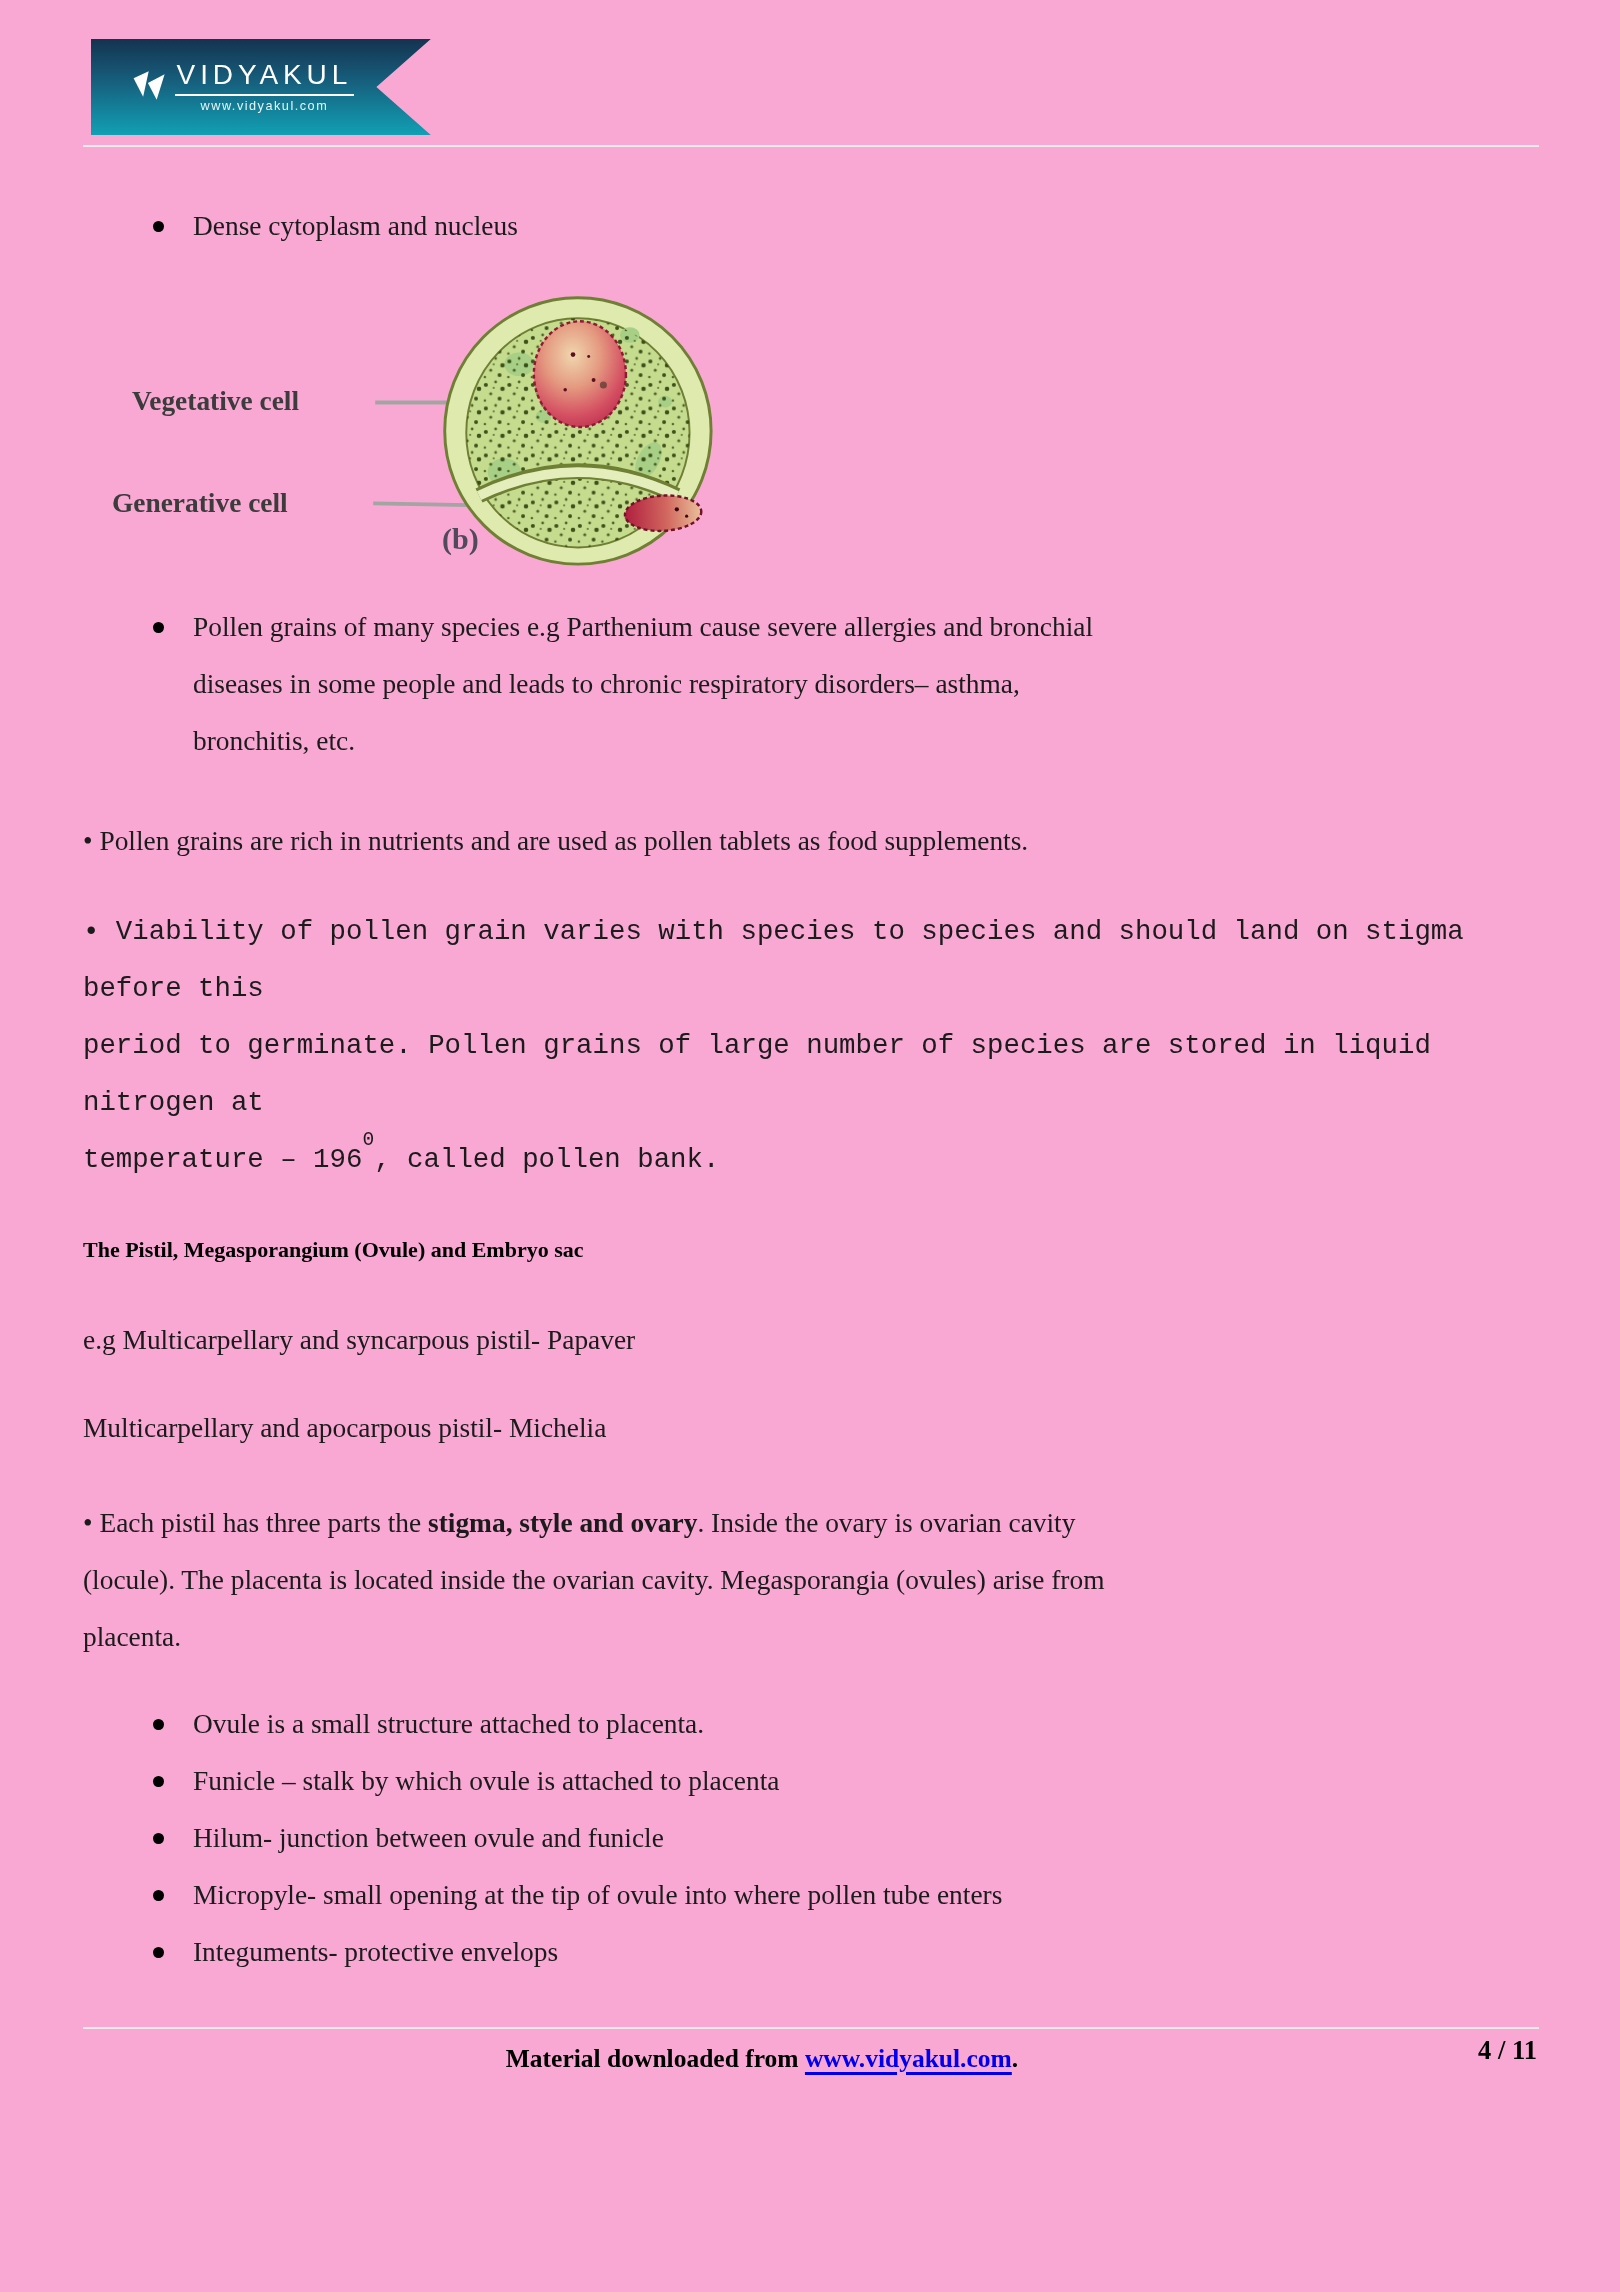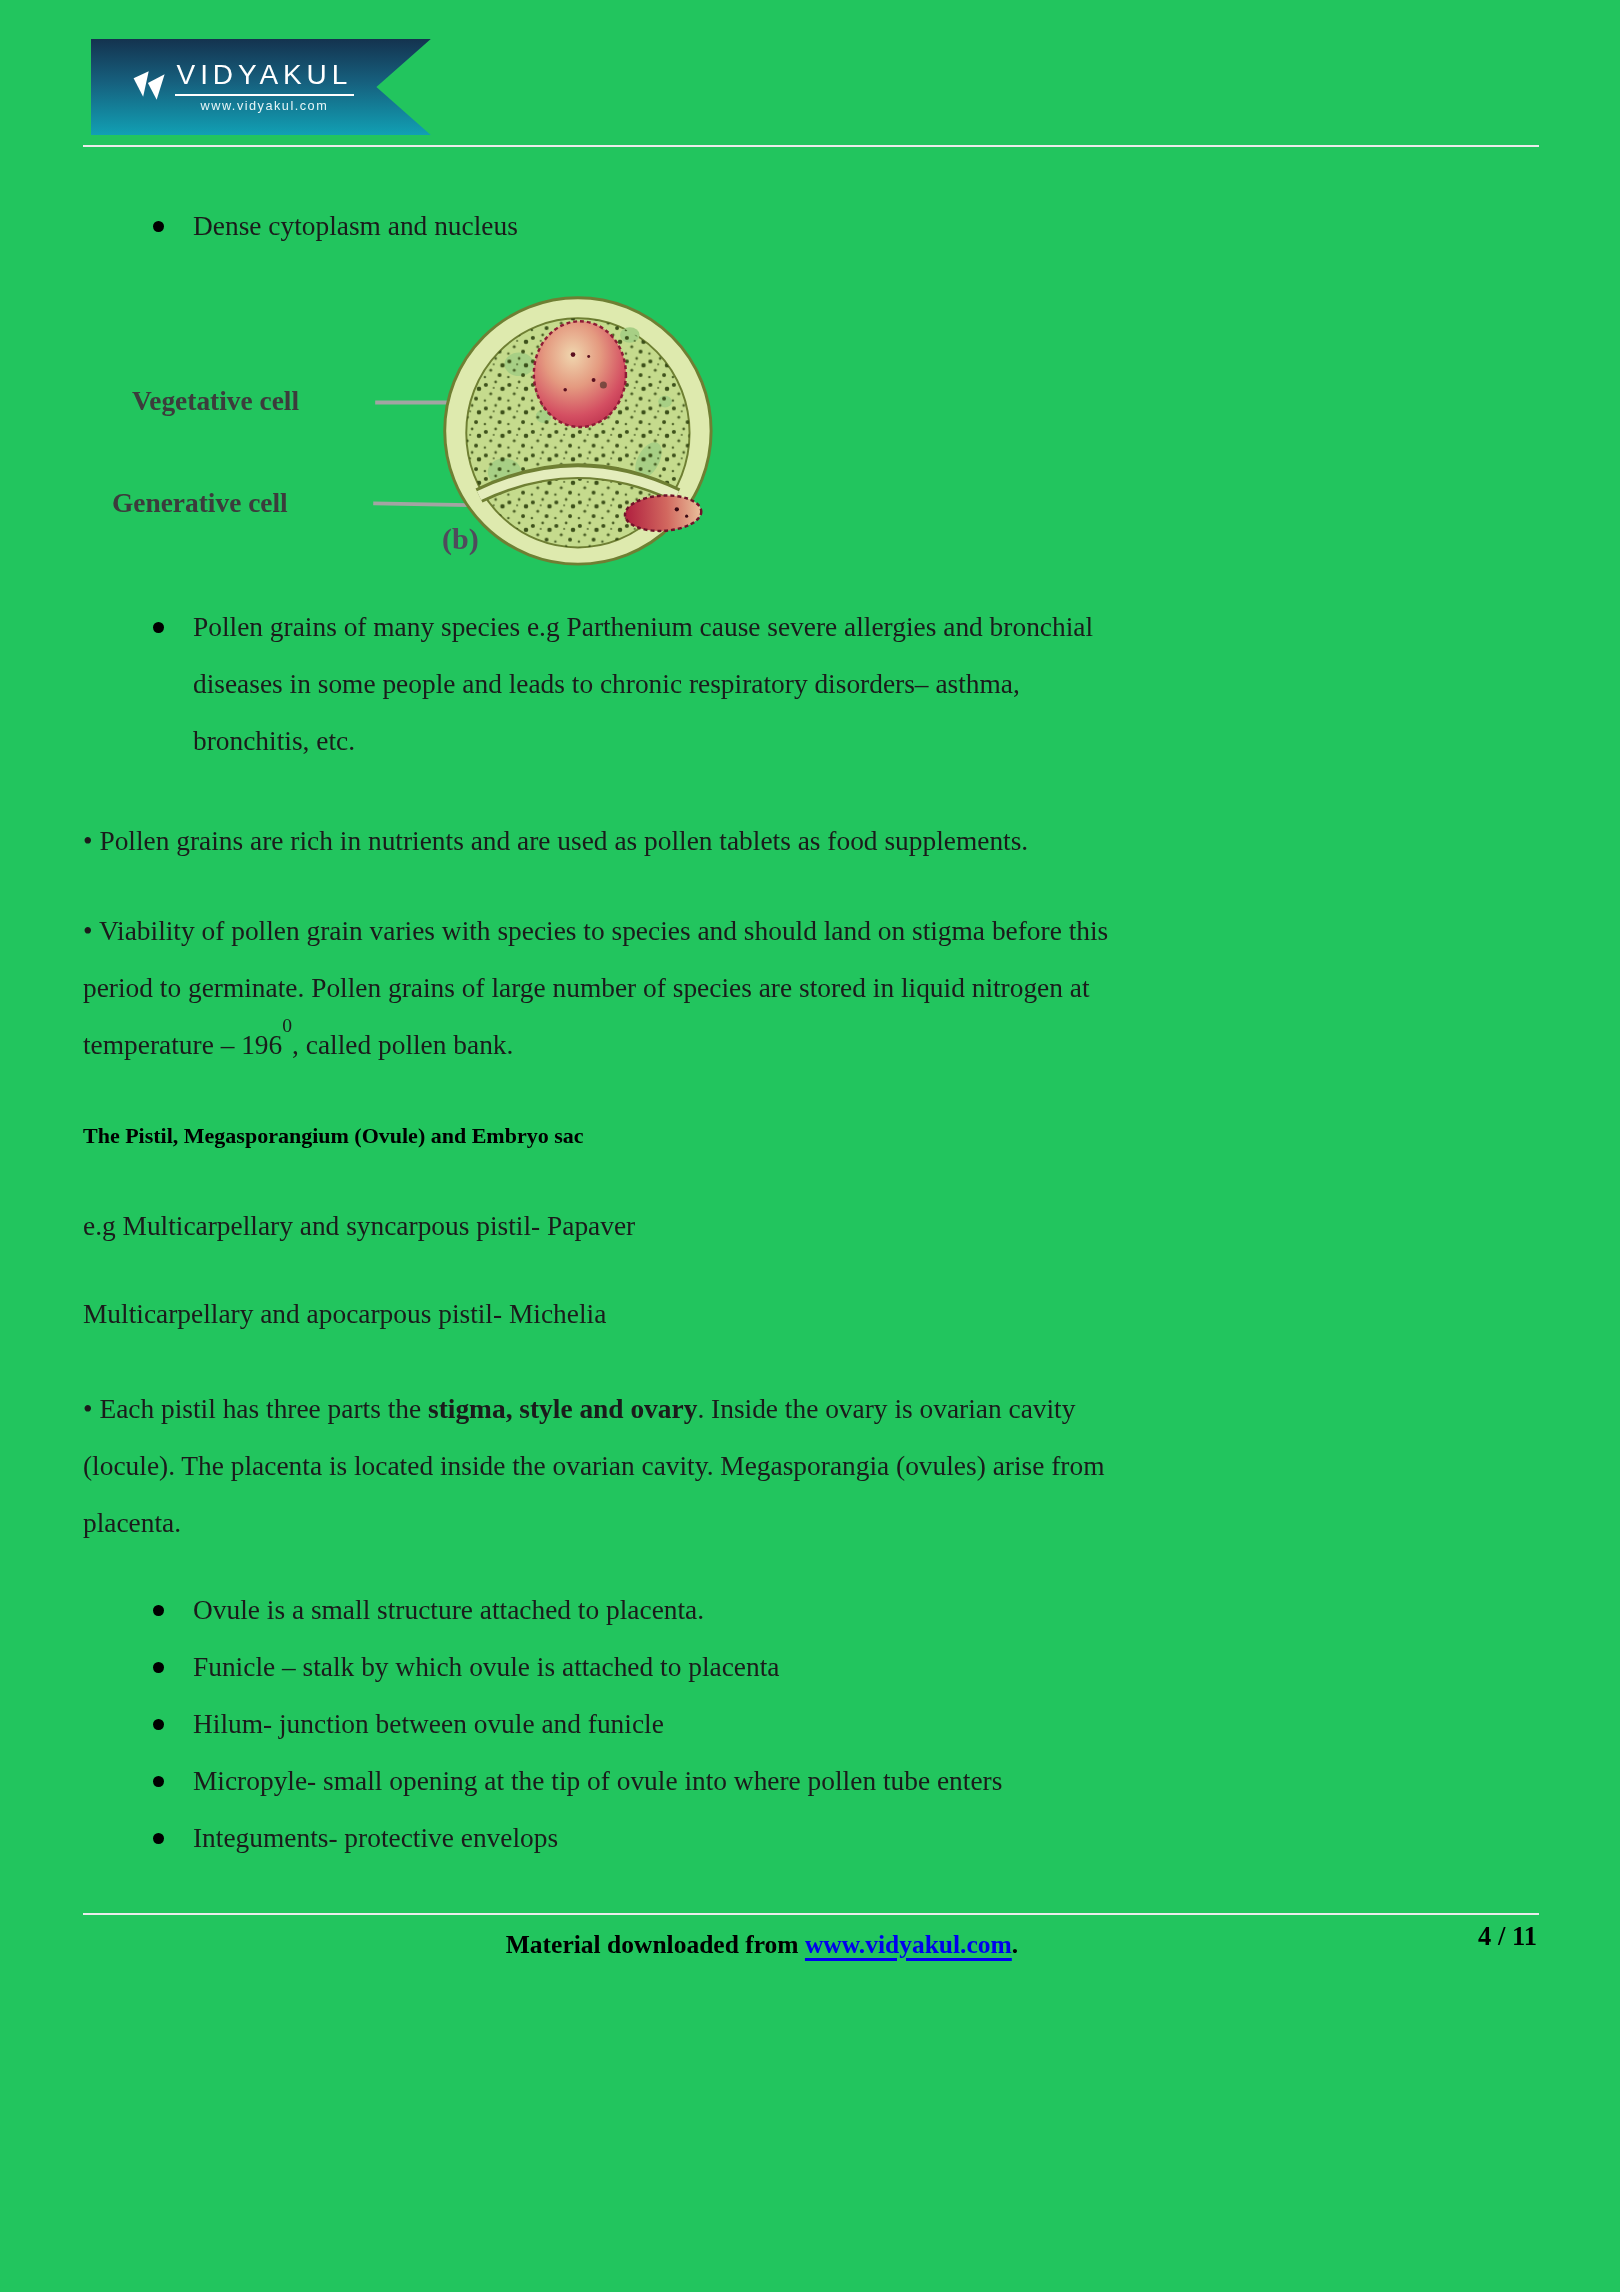--- a/index.html
+++ b/index.html
@@ -1,18 +1,18 @@
 <!DOCTYPE html>
 <html><head>
 <meta charset="utf-8">
 <style>
   * { margin:0; padding:0; box-sizing:border-box; }
   html,body { background:#ffffff; }
   .page {
-    position:relative; width:1620px; height:2293px; background:#22c55e;
+    position:relative; width:1620px; height:2293px; background:#f9a8d4;
     font-family:"Liberation Serif","DejaVu Serif",serif;
     color:#1b1b1b; overflow:hidden;
   }
   
   .header { padding:39px 81px 0 83px; }
   .banner {
     position:relative; width:340px; height:96px; margin-left:7.8px;
     background:linear-gradient(180deg,#14334f 0%,#16607e 45%,#11a0b4 100%);
     clip-path:polygon(0 0, 100% 0, 84% 50%, 100% 100%, 0 100%);
     display:flex; align-items:center;
@@ -36,21 +36,21 @@
   .blist { list-style:none; }
   .blist li { position:relative; padding-left:110px; }
   .blist li::before {
     content:""; position:absolute; left:70px; top:23.5px;
     width:10.8px; height:10.8px; border-radius:50%; background:#000;
   }
   .mt-intro { margin-top:51px; }
   .mt-fig   { margin-top:31px; }
   .mt-list2 { margin-top:29px; }
   .mt-p1    { margin-top:43px; }
-  .mt-p2    { margin-top:33px; }
+  .mt-p2    { margin-top:33px;font-family:Liberation Mono, monospace; }
   .mt-h1    { margin-top:33px; }
   .mt-p3    { margin-top:32px; }
   .mt-p4    { margin-top:34px; }
   .mt-p5    { margin-top:31px; }
   .mt-p6    { margin-top:38px; }
   .mt-h2    { margin-top:33px; }
   .mt-list3 { margin-top:30px; }
   .heading { font-weight:bold; color:#000; }
   .bold { font-weight:bold; }
   sup.deg { font-size:19.6px; position:relative; top:-11.8px; line-height:0; }

